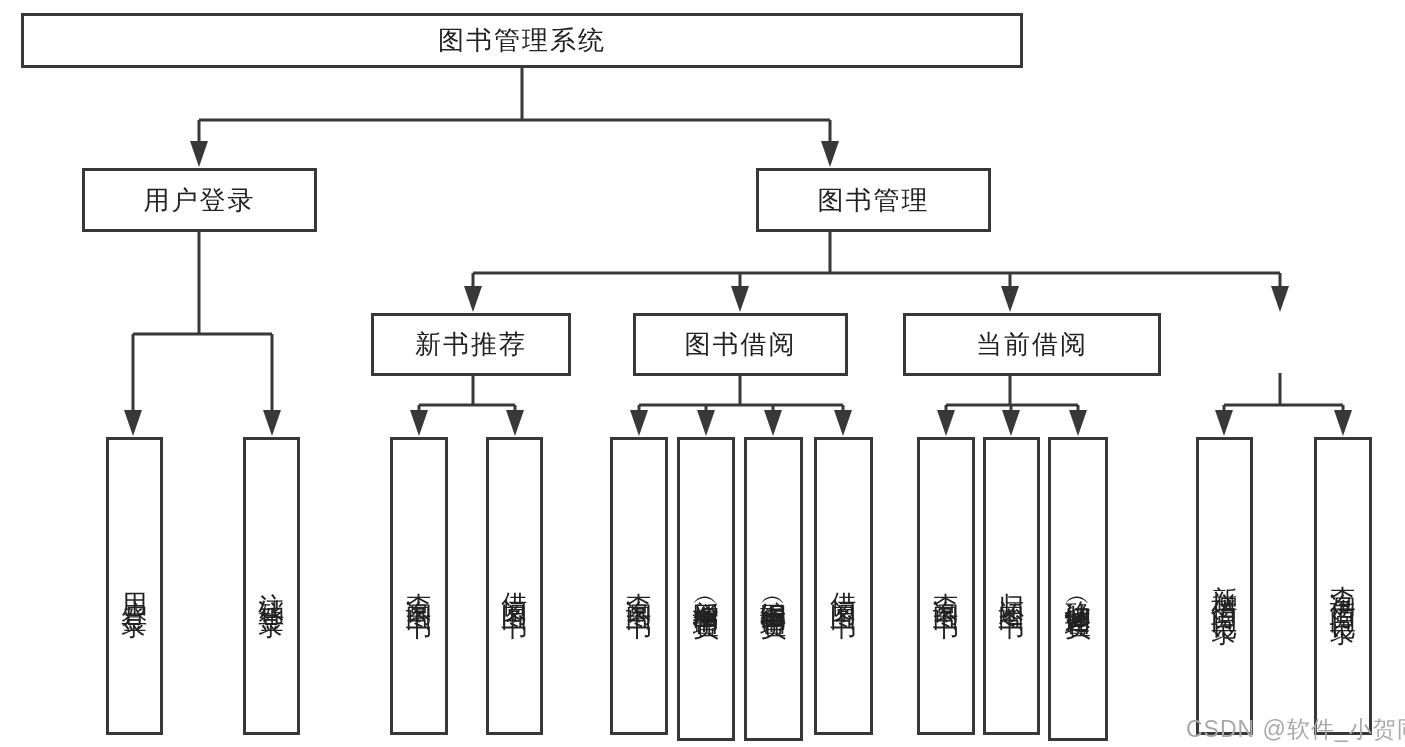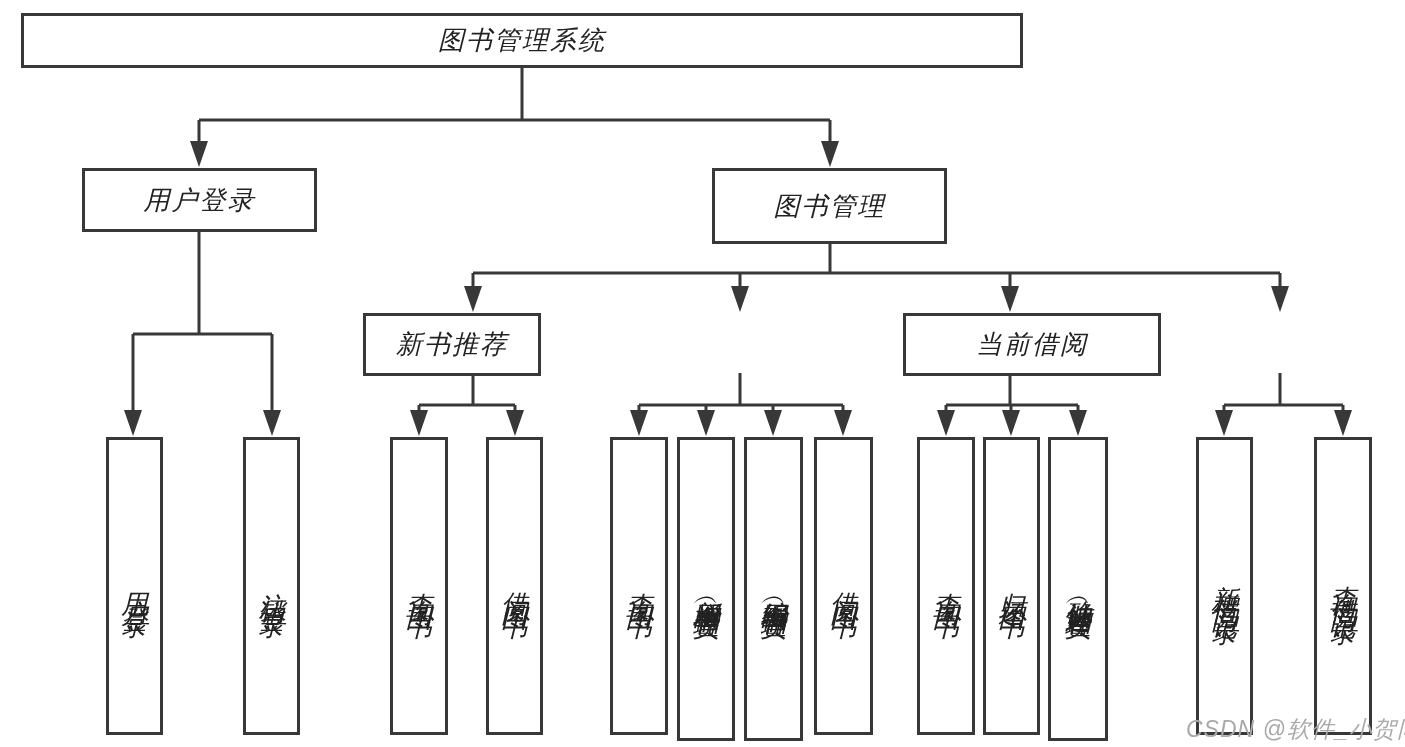--- a/index.html
+++ b/index.html
@@ -5,21 +5,20 @@
   html,body { margin:0; padding:0; }
   body {
     font-family: "Liberation Sans", "DejaVu Sans", sans-serif;
     background:#ffffff;
   }
   #stage {
     position:relative;
     width:1405px; height:747px;
     background:#ffffff;
     overflow:hidden;
-    font-style:italic;
   }
   #connectors {
     position:absolute; left:0; top:0; z-index:0;
   }
   .node {
     position:absolute;
     box-sizing:border-box;
     border:3px solid #383838;
     background:#ffffff;
     display:flex;
@@ -101,26 +100,29 @@
     </g>
   </svg>
 
   <div class="node" style="left:21px;top:13px;width:1002px;height:55px">
     <span class="htext">图书管理系统</span>
   </div>
 
   <div class="node" style="left:82px;top:168px;width:235px;height:64px">
     <span class="htext">用户登录</span>
   </div>
-  <div class="node" style="left:712px;top:168px;width:235px;height:76px">
+  <div class="node" style="left:756px;top:168px;width:235px;height:64px">
     <span class="htext">图书管理</span>
   </div>
 
-  <div class="node" style="left:363px;top:313px;width:178px;height:63px">
+  <div class="node" style="left:371px;top:313px;width:200px;height:63px">
     <span class="htext">新书推荐</span>
+  </div>
+  <div class="node" style="left:633px;top:313px;width:215px;height:63px">
+    <span class="htext">图书借阅</span>
   </div>
   <div class="node" style="left:903px;top:313px;width:258px;height:63px">
     <span class="htext">当前借阅</span>
   </div>
 
   <div class="node" style="left:106px;top:437px;width:57px;height:298px">
     <span class="vtext">用户登录</span>
   </div>
   <div class="node" style="left:243px;top:437px;width:57px;height:298px">
     <span class="vtext">注销登录</span>

